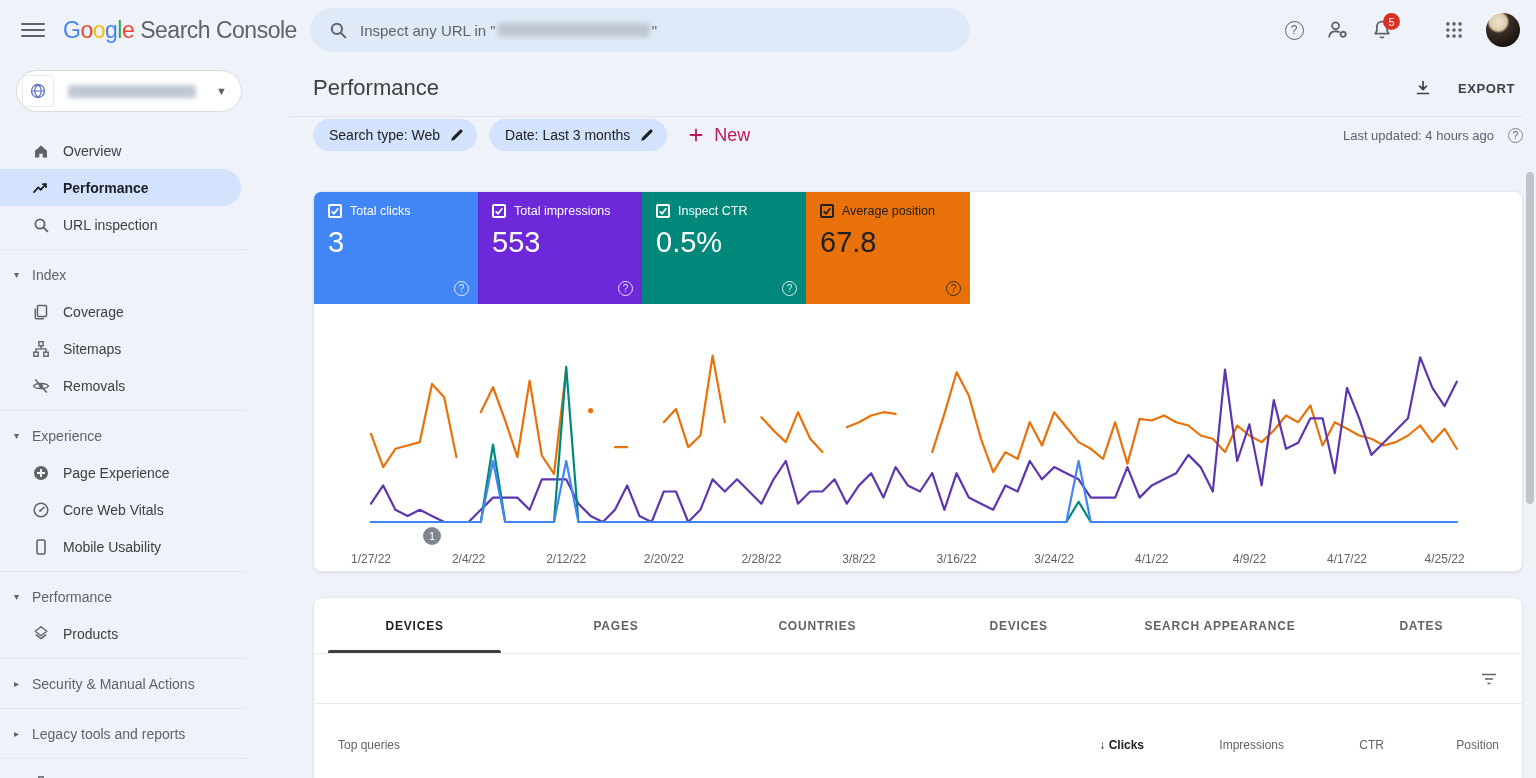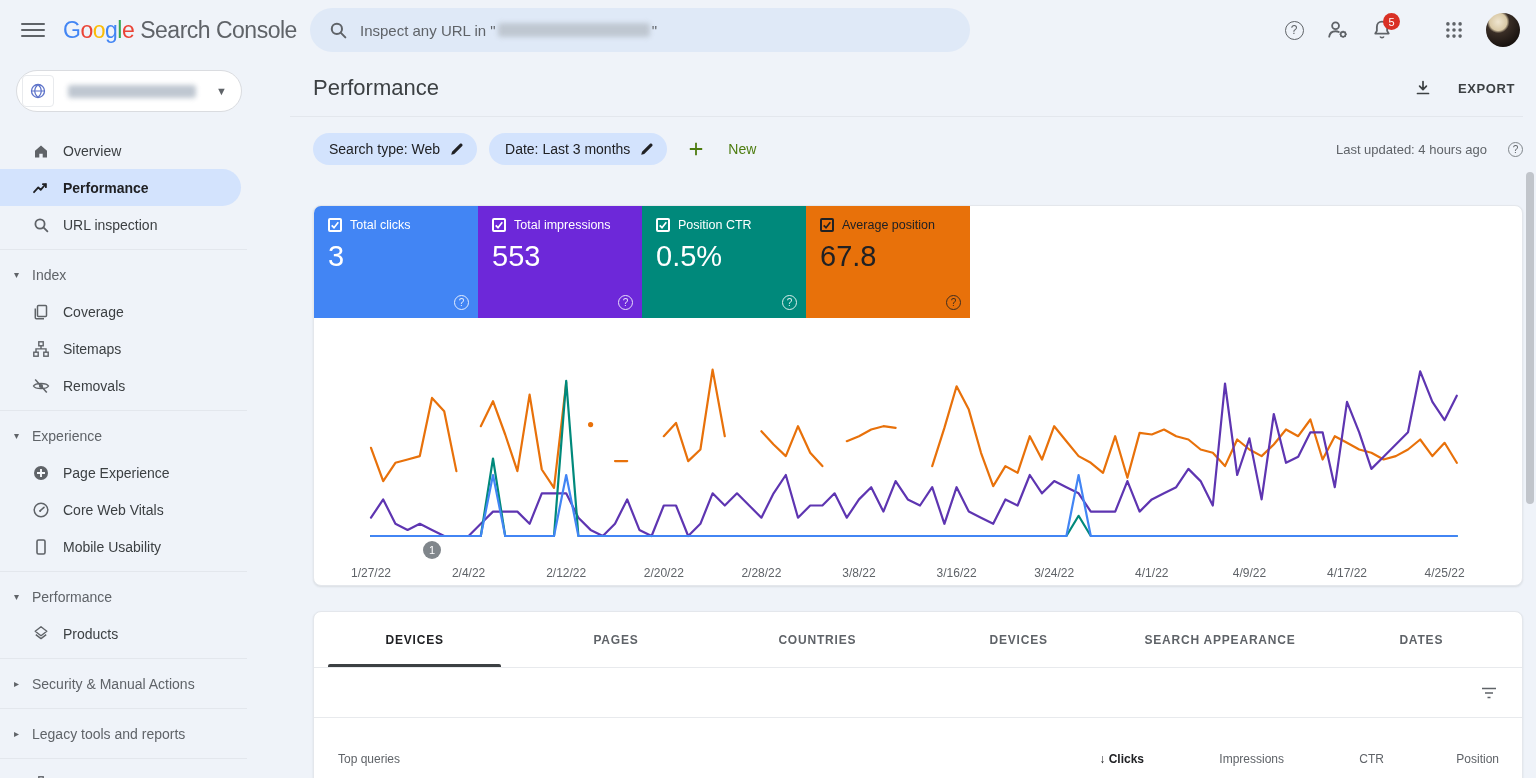--- a/index.html
+++ b/index.html
@@ -50,27 +50,27 @@
   .nav-section .caret { width:18px; font-size:10px; color:#5f6368; }
   .nav-divider { height:1px; background:#e3e7ed; margin:6px 3px 6px 0; }
 
   
   .main { position:absolute; top:60px; left:250px; right:0; bottom:0; padding:0 13px 0 63px; }
   .title-row { height:57px; display:flex; align-items:center; justify-content:space-between;
     border-bottom:1px solid #e3e7ed; margin-left:-23px; padding-left:23px; }
   .page-title { font-size:22px; color:#3c4043; font-weight:400; }
   .export-btn { display:flex; align-items:center; gap:26px; color:#3c4043; font-size:13px;
     font-weight:700; letter-spacing:.6px; cursor:pointer; padding:6px 8px; }
-  .filter-row { margin-top:16px; display:flex; align-items:center; }
+  .filter-row { margin-top:2px; display:flex; align-items:center; }
   .chip { height:32px; background:#d3e3fd; border-radius:16px; display:flex; align-items:center;
     padding:0 12px 0 16px; font-size:14px; color:#202124; margin-right:12px; cursor:pointer; }
   .chip .pencil { margin-left:9px; color:#202124; }
-  .new-btn { display:flex; align-items:center; gap:23px; font-size:14px; color:#4d7c0f;
+  .new-btn { display:flex; align-items:center; gap:9px; font-size:18px; color:#be185d;
     margin-left:8px; cursor:pointer; }
-  .last-updated { margin-left:auto; font-size:13px; color:#5f6368; display:flex; align-items:center; gap:21px; }
+  .last-updated { margin-left:auto; font-size:13px; color:#5f6368; display:flex; align-items:center; gap:14px; }
   .mini-help { width:15px; height:15px; border:1.2px solid #80868b; border-radius:50%;
     font-size:10px; display:flex; align-items:center; justify-content:center; color:#5f6368; }
 
   .card { background:#fff; border-radius:8px; border:1px solid #e4e7ec;
     box-shadow:0 1px 2px rgba(60,64,67,.12); }
   .chart-card { margin-top:40px; overflow:hidden; }
   .metrics-row { display:flex; }
   .metric-card { width:164px; height:112px; padding:12px 14px; position:relative; cursor:pointer; }
   .metric-top { display:flex; align-items:center; gap:8px; font-size:12.5px; }
   .m-check { width:14px; height:14px; border:2px solid currentColor; border-radius:2px;
@@ -344,21 +344,21 @@
           <div class="metric-value">553</div>
           <div class="metric-help">?</div>
         </div>
         <div class="metric-card" style="background: rgb(0, 137, 123); color: rgb(255, 255, 255);">
           <div class="metric-top">
             <span class="m-check">
               <svg width="10" height="10" viewBox="0 0 13 13">
                 <path d="M2.2 7 5.2 10 10.8 3" stroke="currentColor" stroke-width="2.2" fill="none"></path>
               </svg>
             </span>
-            <span>Position CTR</span>
+            <span>Inspect CTR</span>
           </div>
           <div class="metric-value">0.5%</div>
           <div class="metric-help">?</div>
         </div>
         <div class="metric-card" style="background: rgb(232, 113, 10); color: rgb(32, 33, 36);">
           <div class="metric-top">
             <span class="m-check">
               <svg width="10" height="10" viewBox="0 0 13 13">
                 <path d="M2.2 7 5.2 10 10.8 3" stroke="currentColor" stroke-width="2.2" fill="none"></path>
               </svg>

